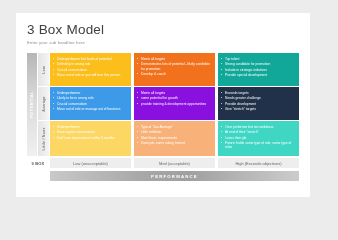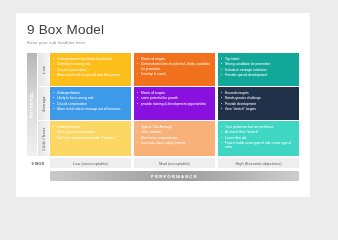--- a/index.html
+++ b/index.html
@@ -158,21 +158,21 @@
     font-weight: 700;
     color: #ffffff;
     letter-spacing: 1.2px;
   }
 </style>
 </head>
 <body>
 
 <div id="slide">
 
-  <div id="title">9 Box Model</div>
+  <div id="title">3 Box Model</div>
   <div id="subtitle">Enter your sub headline here</div>
 
   <div id="matrix">
 
     <div id="potential-bar">
       <span>POTENTIAL</span>
     </div>
 
     <div class="row-label" style="top:0px;height:33px;">
       <span>Low</span>

